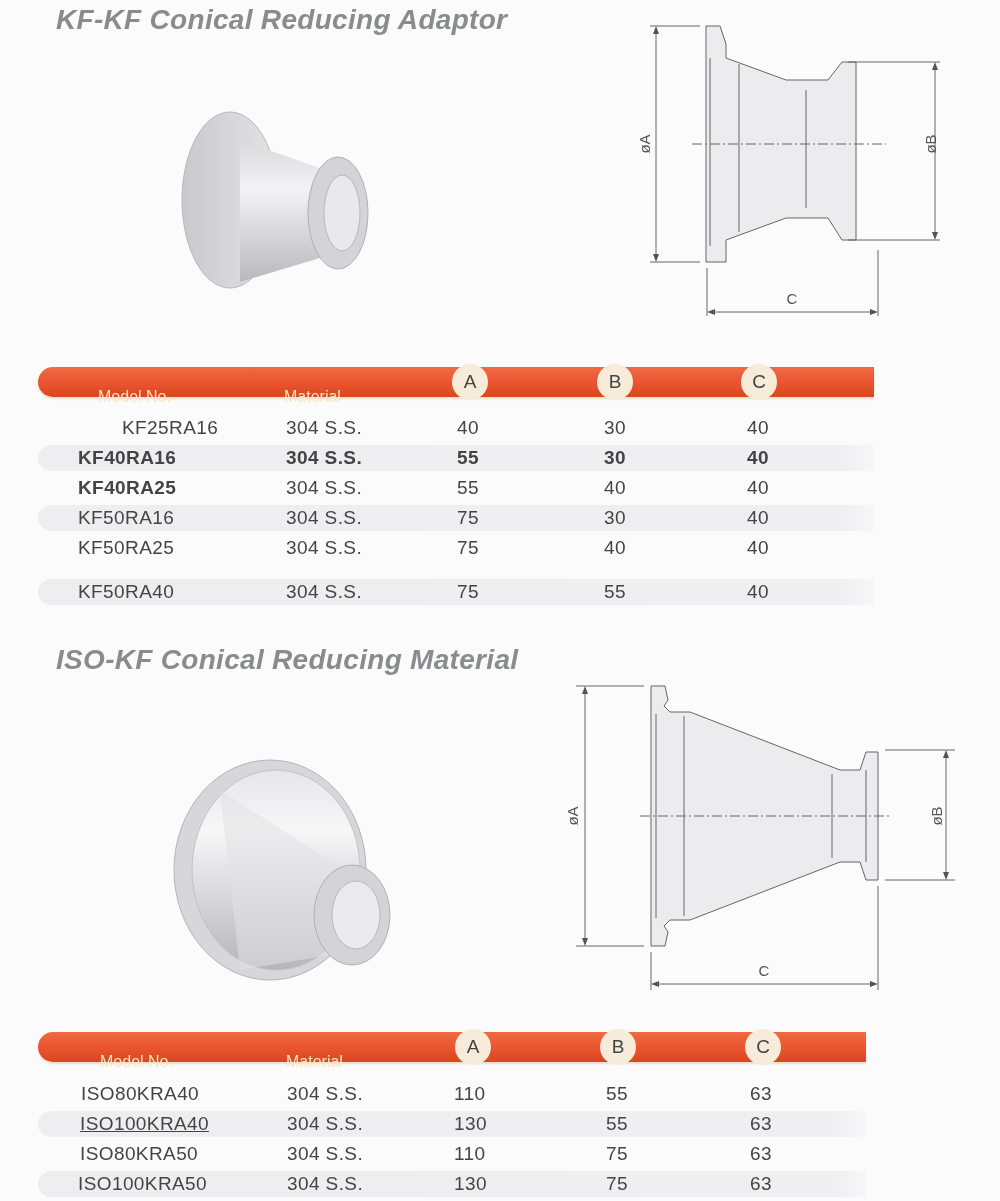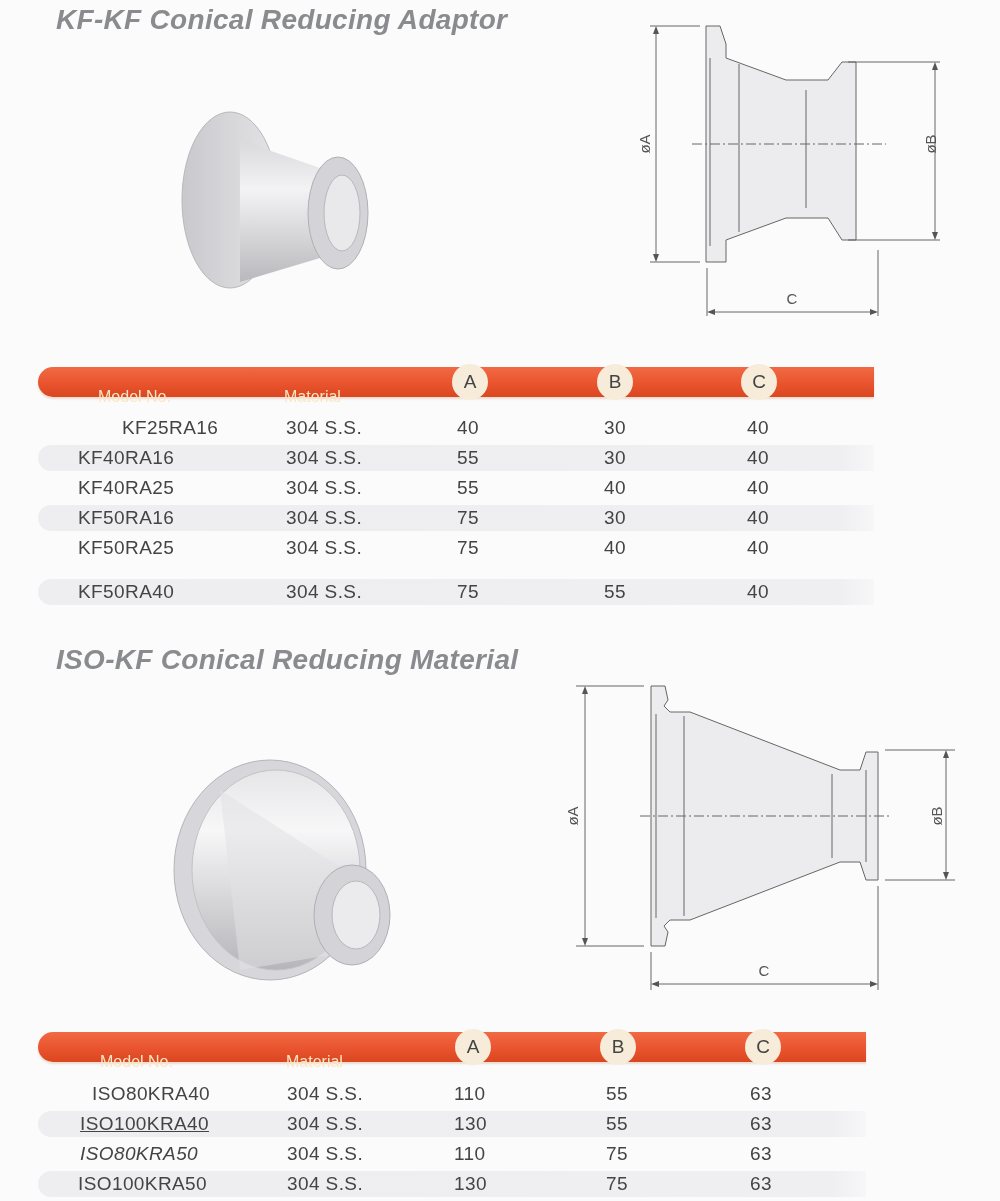--- a/index.html
+++ b/index.html
@@ -81,29 +81,29 @@
 </div>
 
 <div>
   <div class="row" style="left:38px; top:415px; width:836px;">
     <span class="cell" style="left:40px;margin-left:44px;">KF25RA16</span>
     <span class="cell" style="left:248px;">304 S.S.</span>
     <span class="cell" style="left:419px;">40</span>
     <span class="cell" style="left:566px;">30</span>
     <span class="cell" style="left:709px;">40</span>
   </div>
-  <div class="row alt" style="left:38px; top:445px; width:836px;">
+  <div class="row alt" style="left:38px; top:445px; width:836px;font-weight:bold;">
     <span class="cell" style="left:40px;">KF40RA16</span>
     <span class="cell" style="left:248px;">304 S.S.</span>
     <span class="cell" style="left:419px;">55</span>
     <span class="cell" style="left:566px;">30</span>
     <span class="cell" style="left:709px;">40</span>
   </div>
   <div class="row" style="left:38px; top:475px; width:836px;">
-    <span class="cell" style="left:40px;">KF40RA25</span>
+    <span class="cell" style="left:40px;font-weight:bold;">KF40RA25</span>
     <span class="cell" style="left:248px;">304 S.S.</span>
     <span class="cell" style="left:419px;">55</span>
     <span class="cell" style="left:566px;">40</span>
     <span class="cell" style="left:709px;">40</span>
   </div>
   <div class="row alt" style="left:38px; top:505px; width:836px;">
     <span class="cell" style="left:40px;">KF50RA16</span>
     <span class="cell" style="left:248px;">304 S.S.</span>
     <span class="cell" style="left:419px;">75</span>
     <span class="cell" style="left:566px;">30</span>
@@ -176,35 +176,35 @@
 <div class="hdr" style="left:38px; top:1032px; width:828px;">
   <span class="hdr-label" style="left:62px;">Model No.</span>
   <span class="hdr-label" style="left:248px;">Material</span>
   <span class="badge" style="left:417px;">A</span>
   <span class="badge" style="left:562px;">B</span>
   <span class="badge" style="left:707px;">C</span>
 </div>
 
 <div>
   <div class="row" style="left:38px; top:1081px; width:828px;">
-    <span class="cell" style="left:54px;">ISO80KRA40</span>
+    <span class="cell" style="left:43px;">ISO80KRA40</span>
     <span class="cell" style="left:249px;">304 S.S.</span>
     <span class="cell" style="left:416px;">110</span>
     <span class="cell" style="left:568px;">55</span>
     <span class="cell" style="left:712px;">63</span>
   </div>
   <div class="row alt" style="left:38px; top:1111px; width:828px;">
     <span class="cell" style="left:42px;text-decoration:underline;">ISO100KRA40</span>
     <span class="cell" style="left:249px;">304 S.S.</span>
     <span class="cell" style="left:416px;">130</span>
     <span class="cell" style="left:568px;">55</span>
     <span class="cell" style="left:712px;">63</span>
   </div>
   <div class="row" style="left:38px; top:1141px; width:828px;">
-    <span class="cell" style="left:42px;font-style:italic;">ISO80KRA50</span>
+    <span class="cell" style="left:42px;">ISO80KRA50</span>
     <span class="cell" style="left:249px;">304 S.S.</span>
     <span class="cell" style="left:416px;">110</span>
     <span class="cell" style="left:568px;">75</span>
     <span class="cell" style="left:712px;">63</span>
   </div>
   <div class="row alt" style="left:38px; top:1171px; width:828px;">
     <span class="cell" style="left:40px;">ISO100KRA50</span>
     <span class="cell" style="left:249px;">304 S.S.</span>
     <span class="cell" style="left:416px;">130</span>
     <span class="cell" style="left:568px;">75</span>

